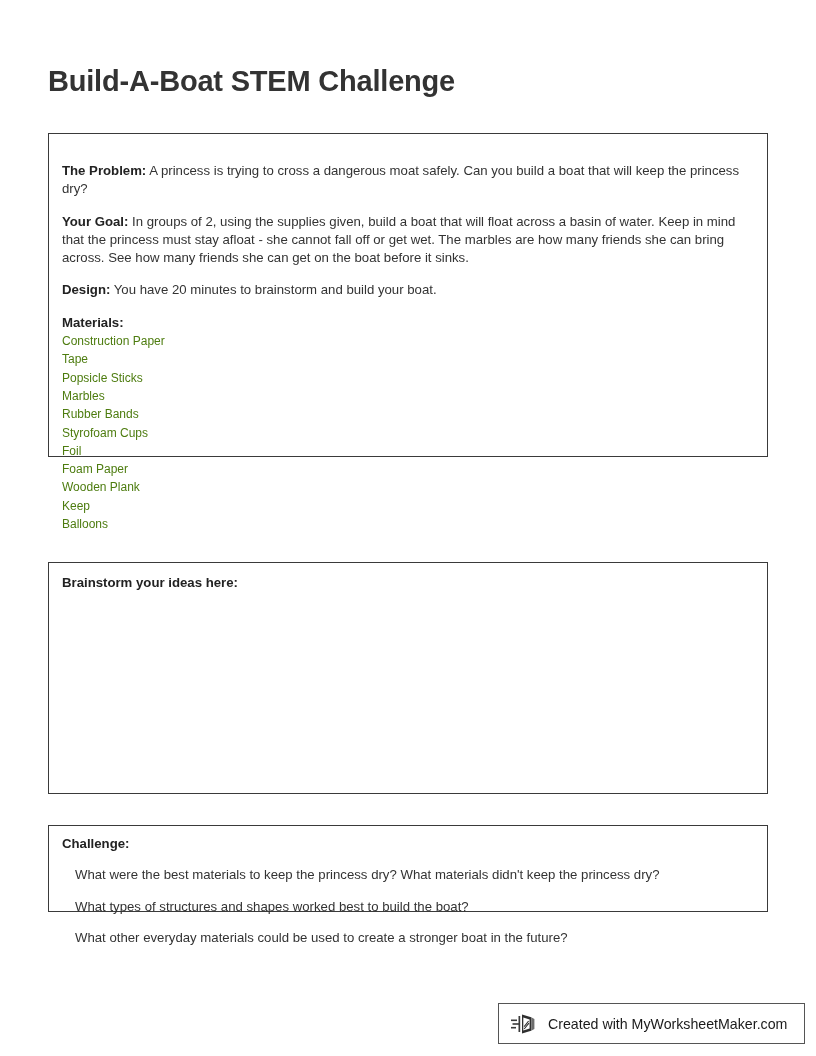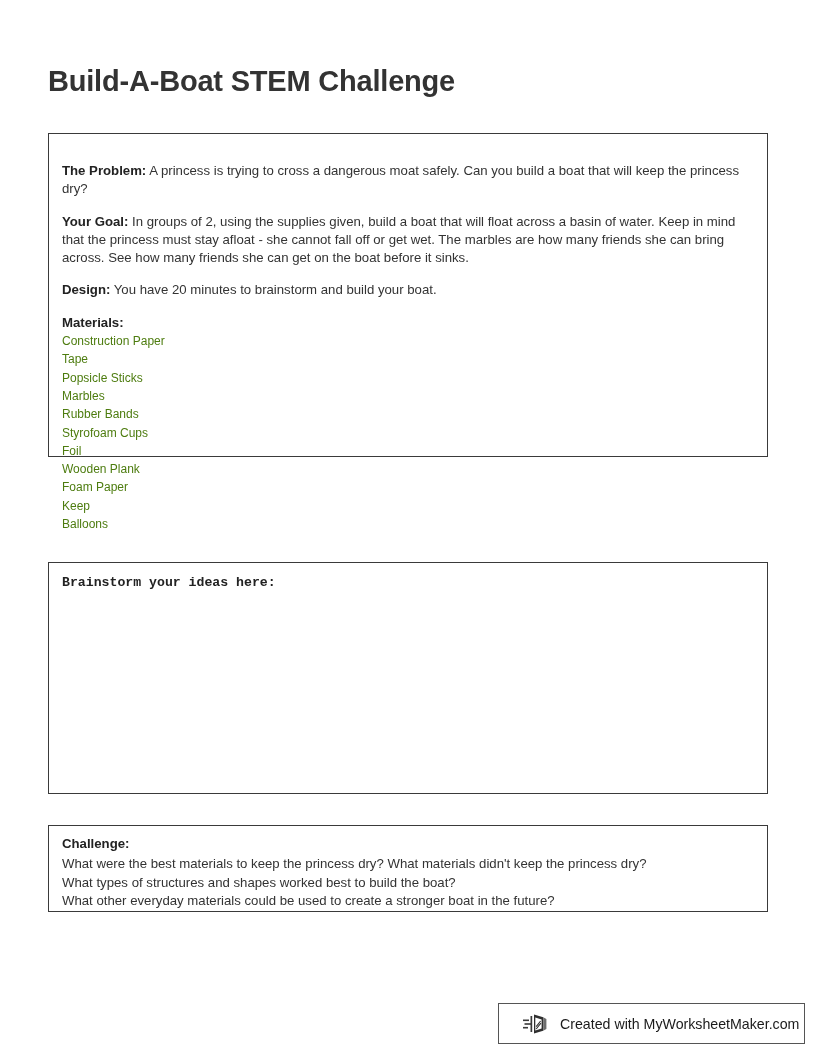--- a/index.html
+++ b/index.html
@@ -44,21 +44,20 @@
     width: 720px;
     height: 324px;
     padding: 28px 14px 10px 13px;
   }
   #brainstorm-panel {
     left: 48px;
     top: 562px;
     width: 720px;
     height: 232px;
     padding: 11px 24px 10px 13px;
-    font-family: Liberation Mono, monospace;
   }
   #questions-panel {
     left: 48px;
     top: 825px;
     width: 720px;
     height: 87px;
     padding: 9px 14px 8px 13px;
   }
   .para {
     font-size: 13.2px;
@@ -93,38 +92,38 @@
     font-size: 13.2px;
     line-height: 18.3px;
     font-weight: bold;
     color: #222222;
     margin: 0 0 2px 0;
   }
   .q-line {
     font-size: 13.2px;
     line-height: 18.3px;
     color: #333333;
-    margin: 0;
+    margin: 13px;
   }
   .brainstorm-area {
     width: 100%;
     height: 185px;
   }
   #footer-badge {
     position: absolute;
     left: 498px;
     top: 1003px;
     width: 307px;
     height: 41px;
     box-sizing: border-box;
     border: 1.3px solid #555555;
     background: #ffffff;
     display: flex;
     align-items: center;
-    padding-left: 24px;
+    padding-left: 12px;
   }
   .badge-logo {
     width: 30px;
     height: 24px;
     flex: 0 0 auto;
     margin-right: 7px;
     display: block;
   }
   .badge-text {
     font-size: 14.2px;
@@ -149,22 +148,22 @@
 
     <p class="materials-head">Materials:</p>
     <ul class="materials-list">
       <li>Construction Paper</li>
       <li>Tape</li>
       <li>Popsicle Sticks</li>
       <li>Marbles</li>
       <li>Rubber Bands</li>
       <li>Styrofoam Cups</li>
       <li>Foil</li>
+      <li>Foam Paper</li>
       <li>Wooden Plank</li>
-      <li>Foam Paper</li>
       <li>Keep</li>
       <li>Balloons</li>
     </ul>
   </section>
 
   <section class="panel" id="brainstorm-panel">
     <p class="section-head">Brainstorm your ideas here:</p>
     <div class="brainstorm-area"></div>
   </section>
 

